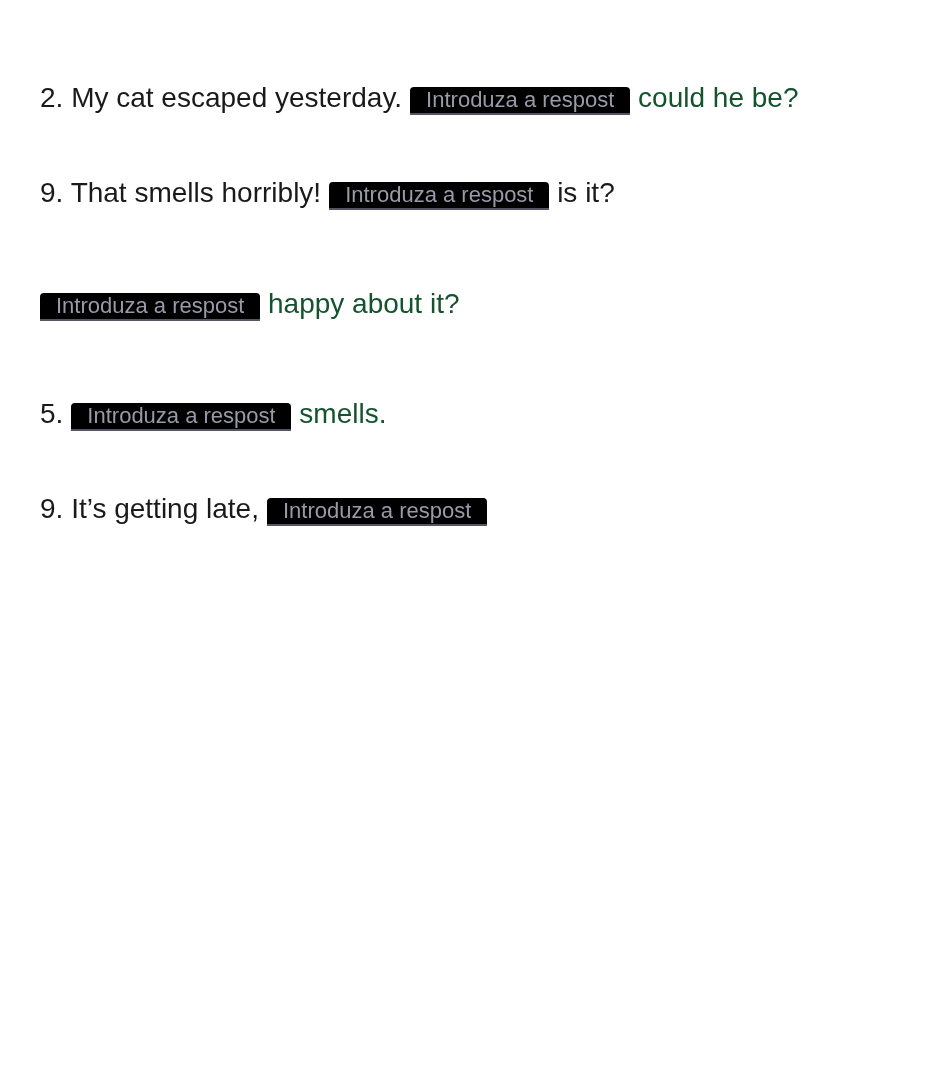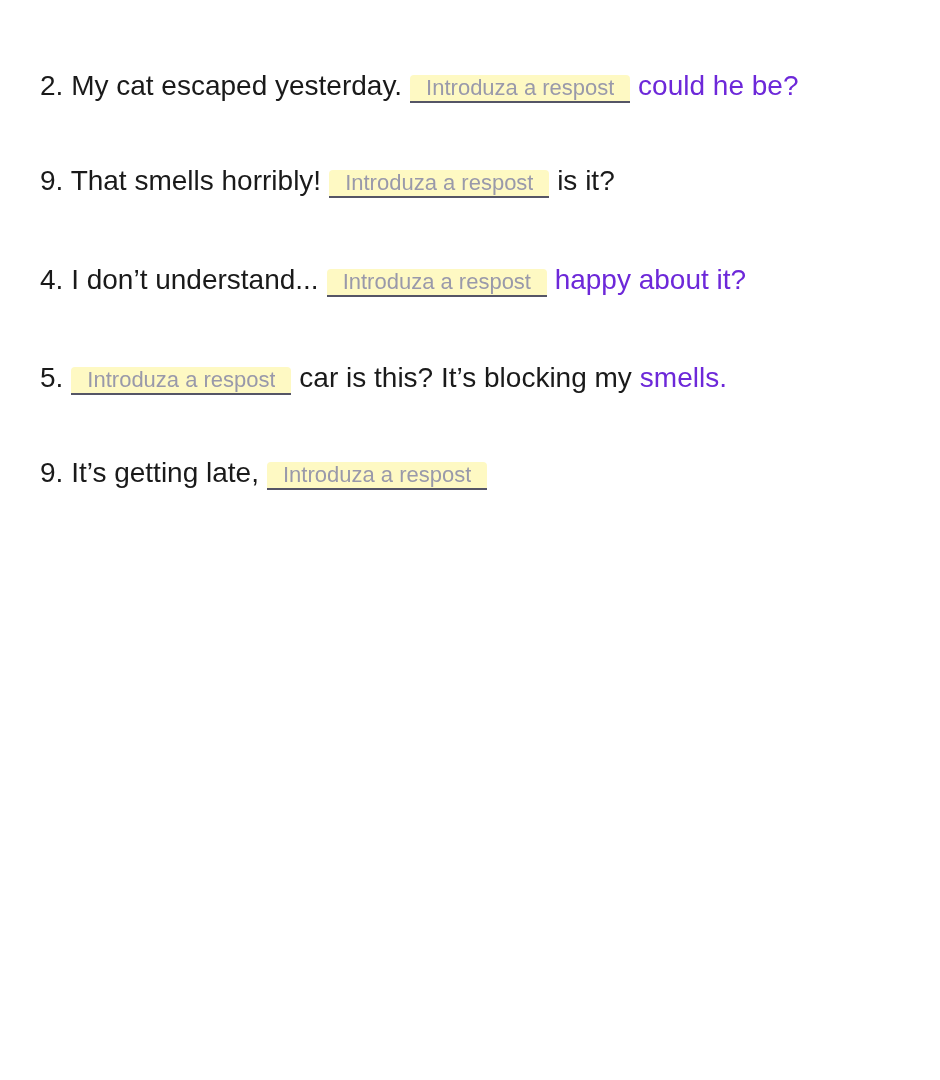--- a/index.html
+++ b/index.html
@@ -37,42 +37,42 @@
     }
 
     .sentence-text {
       font-size: 28px;
       color: #1a1a1a;
       line-height: 1.6;
     }
 
     .input-field {
       display: inline-block;
-      background: #fef9c3;
+      background: #000000;
       border: none;
       border-bottom: 2px solid #555566;
       padding: 0 16px;
       font-size: 22px;
       color: #888899;
       width: 220px;
       outline: none;
       vertical-align: baseline;
       cursor: text;
       border-radius: 4px 4px 0 0;
     }
 
     .input-field::placeholder {
       color: #9999aa;
     }
 
     .continuation {
       display: block;
       font-size: 28px;
-      color: #6d28d9;
-      margin-top: 4px;
+      color: #14532d;
+      margin-top: 16px;
       line-height: 1.6;
     }
   </style>
 </head>
 <body>
 
 <div class="exercise-list">
 
   <div class="exercise-item">
     <div class="sentence-line">
@@ -85,31 +85,29 @@
   <div class="exercise-item">
     <div class="sentence-line">
       <span class="sentence-text">9. That smells horribly!</span>
       <input class="input-field" type="text" placeholder="Introduza a respost" style="">
       <span class="sentence-text">is it?</span>
     </div>
   </div>
 
   <div class="exercise-item">
     <div class="sentence-line">
-      <span class="sentence-text">4. I don’t understand...</span>
       <input class="input-field" type="text" placeholder="Introduza a respost" style="">
       <span class="continuation">happy about it?</span>
     </div>
   </div>
 
   <div class="exercise-item">
     <div class="sentence-line">
       <span class="sentence-text">5.</span>
       <input class="input-field" type="text" placeholder="Introduza a respost" style="">
-      <span class="sentence-text">car is this? It’s blocking my</span>
       <span class="continuation">smells.</span>
     </div>
   </div>
 
   <div class="exercise-item">
     <div class="sentence-line">
       <span class="sentence-text">9. It’s getting late,</span>
       <input class="input-field" type="text" placeholder="Introduza a respost" style="">
     </div>
   </div>

